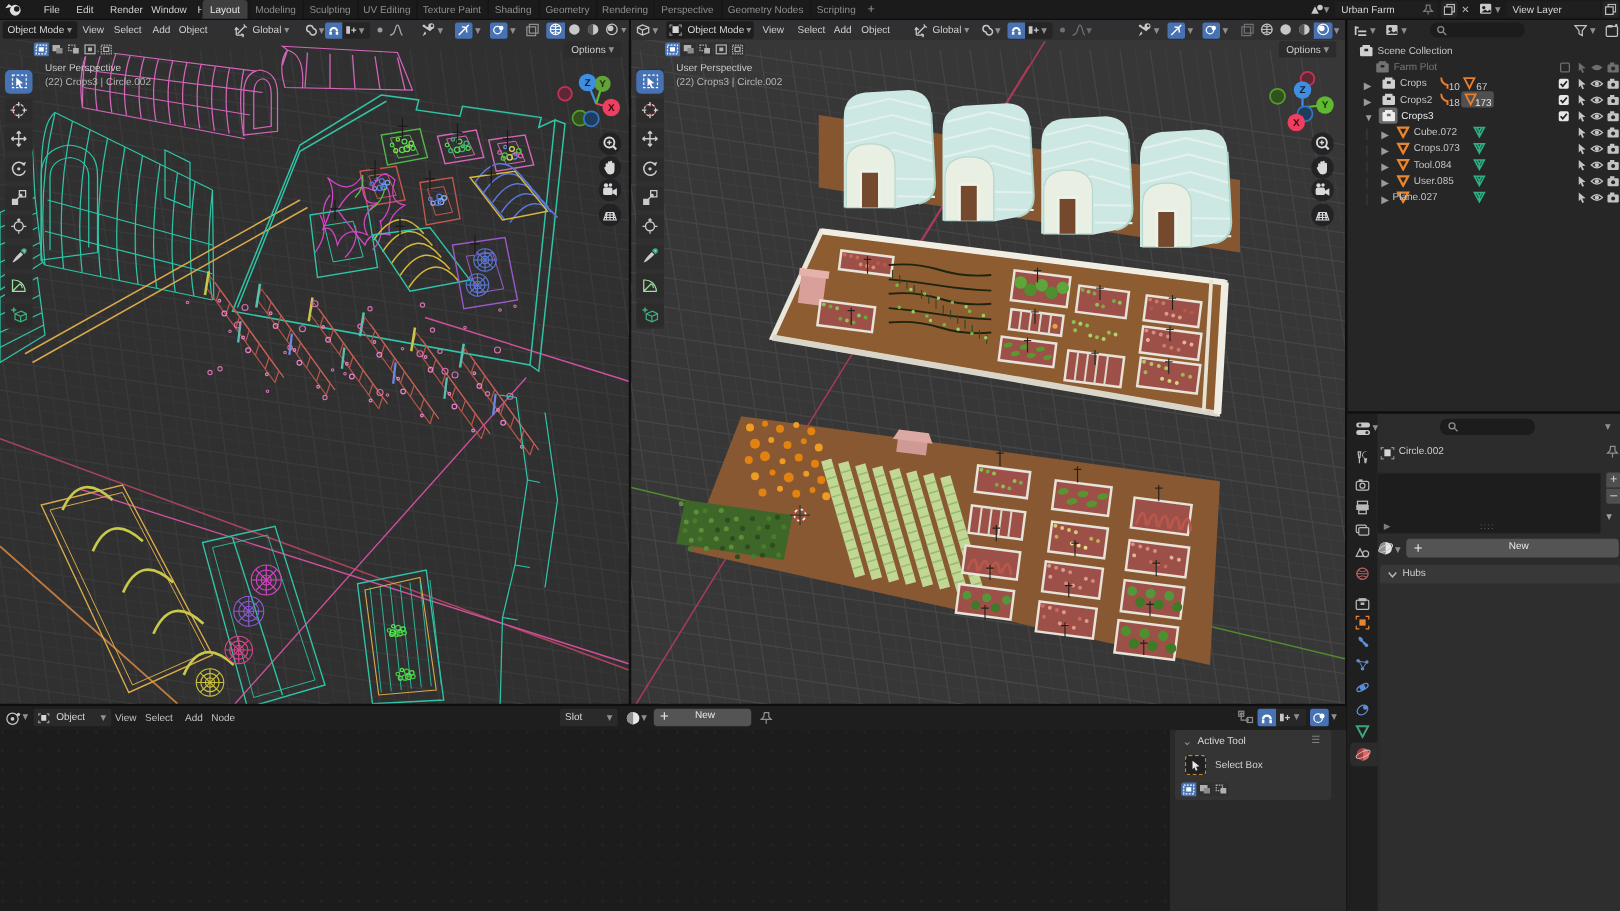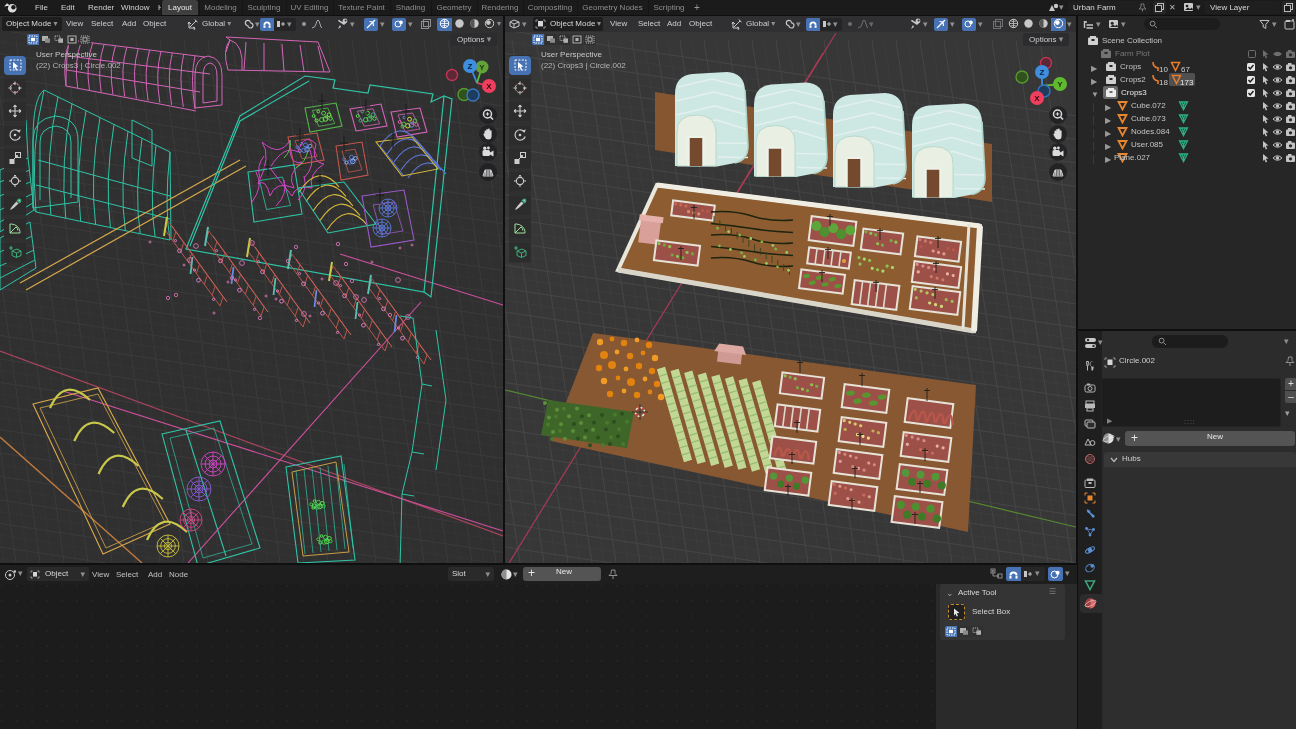--- a/index.html
+++ b/index.html
@@ -53,21 +53,21 @@
   <div class="menu" style="left:121px">Window</div>
   <div class="menu" style="left:158px">Help</div>
   <div class="tab active" style="left:161px;width:37px">Layout</div>
   <div class="tab" style="left:199px;width:42px">Modeling</div>
   <div class="tab" style="left:242px;width:43px">Sculpting</div>
   <div class="tab" style="left:286px;width:46px">UV Editing</div>
   <div class="tab" style="left:333px;width:56px">Texture Paint</div>
   <div class="tab" style="left:390px;width:40px">Shading</div>
   <div class="tab" style="left:431px;width:45px">Geometry</div>
   <div class="tab" style="left:477px;width:45px">Rendering</div>
-  <div class="tab" style="left:523px;width:53px">Compositing</div>
+  <div class="tab" style="left:523px;width:53px">Perspective</div>
   <div class="tab" style="left:577px;width:70px">Geometry Nodes</div>
   <div class="tab" style="left:648px;width:41px">Scripting</div>
   <div class="menu" style="left:694px;color:#9a9a9a;font-size:10px">+</div>
   <svg class="abs" style="left:1047px;top:2px" width="12" height="11" viewBox="0 0 12 11">
         <path d="M2 9 L5 3 L8 9 Z" fill="#c8c8c8"></path>
         <circle cx="9" cy="4" r="2.2" fill="#c8c8c8"></circle>
       </svg>
   <div class="menu" style="left:1059px;color:#8f8f8f;font-size:9px">▾</div>
   <div class="field" style="left:1068px;width:82px;padding-left:5px">Urban Farm<svg class="abs" style="right:3px;top:2px" width="9" height="9" viewBox="0 0 9 9">
           <path d="M3 1 L6 1 L6 4 L8 6 L1 6 L3 4 Z M4.5 6 L4.5 8.5" stroke="#777" fill="none"></path>
@@ -2011,21 +2011,21 @@
           <rect x="3" y="1" width="3.5" height="2" fill="#c3c3c3"></rect>
           <circle cx="5.5" cy="5.8" r="1.6" fill="#262626"></circle>
         </svg>
       </div>
       <div class="row" style="top: 96px;">
         <div class="abs" style="left:15px;top:4px;width:1px;height:9px;background:#3a3a3a"></div>
         <div class="abs" style="left:27px;top:2px;color:#9a9a9a;font-size:8px">▶</div>
         <svg class="abs" style="left:39px;top:1px" width="11" height="11" viewBox="0 0 11 11">
           <path d="M1.5 2 L9.5 2 L5.5 9.5 Z" fill="none" stroke="#e8852f" stroke-width="1.8"></path>
         </svg>
-        <span style="position:absolute;left:53px">Cube.073</span>
+        <span style="position:absolute;left:53px">Crops.073</span>
         <svg class="abs" style="left:100px;top:1px" width="11" height="11" viewBox="0 0 11 11">
           <path d="M1.5 2 L9.5 2 L5.5 9.5 Z M3.5 2 L5.5 5.5 L7.5 2 M5.5 5.5 L5.5 9" fill="none" stroke="#2eaf82" stroke-width="1.3"></path>
         </svg>
         <svg class="abs" style="left:183px;top:2px" width="9" height="10" viewBox="0 0 9 10">
           <path d="M2 1 L7.5 5.5 L4.8 5.8 L6.2 8.8 L4.8 9.4 L3.5 6.4 L2 8 Z" fill="#c3c3c3"></path>
         </svg>
         <svg class="abs" style="left:194px;top:2px" width="11" height="10" viewBox="0 0 11 10">
           <path d="M1 5 Q5.5 0.5 10 5 Q5.5 9.5 1 5 Z" fill="none" stroke="#c3c3c3"></path>
           <circle cx="5.5" cy="5" r="1.7" fill="#c3c3c3"></circle>
         </svg>
@@ -2034,21 +2034,21 @@
           <rect x="3" y="1" width="3.5" height="2" fill="#c3c3c3"></rect>
           <circle cx="5.5" cy="5.8" r="1.6" fill="#262626"></circle>
         </svg>
       </div>
       <div class="row" style="top: 109px;">
         <div class="abs" style="left:15px;top:4px;width:1px;height:9px;background:#3a3a3a"></div>
         <div class="abs" style="left:27px;top:2px;color:#9a9a9a;font-size:8px">▶</div>
         <svg class="abs" style="left:39px;top:1px" width="11" height="11" viewBox="0 0 11 11">
           <path d="M1.5 2 L9.5 2 L5.5 9.5 Z" fill="none" stroke="#e8852f" stroke-width="1.8"></path>
         </svg>
-        <span style="position:absolute;left:53px">Nodes.084</span>
+        <span style="position:absolute;left:53px">Tool.084</span>
         <svg class="abs" style="left:100px;top:1px" width="11" height="11" viewBox="0 0 11 11">
           <path d="M1.5 2 L9.5 2 L5.5 9.5 Z M3.5 2 L5.5 5.5 L7.5 2 M5.5 5.5 L5.5 9" fill="none" stroke="#2eaf82" stroke-width="1.3"></path>
         </svg>
         <svg class="abs" style="left:183px;top:2px" width="9" height="10" viewBox="0 0 9 10">
           <path d="M2 1 L7.5 5.5 L4.8 5.8 L6.2 8.8 L4.8 9.4 L3.5 6.4 L2 8 Z" fill="#c3c3c3"></path>
         </svg>
         <svg class="abs" style="left:194px;top:2px" width="11" height="10" viewBox="0 0 11 10">
           <path d="M1 5 Q5.5 0.5 10 5 Q5.5 9.5 1 5 Z" fill="none" stroke="#c3c3c3"></path>
           <circle cx="5.5" cy="5" r="1.7" fill="#c3c3c3"></circle>
         </svg>

